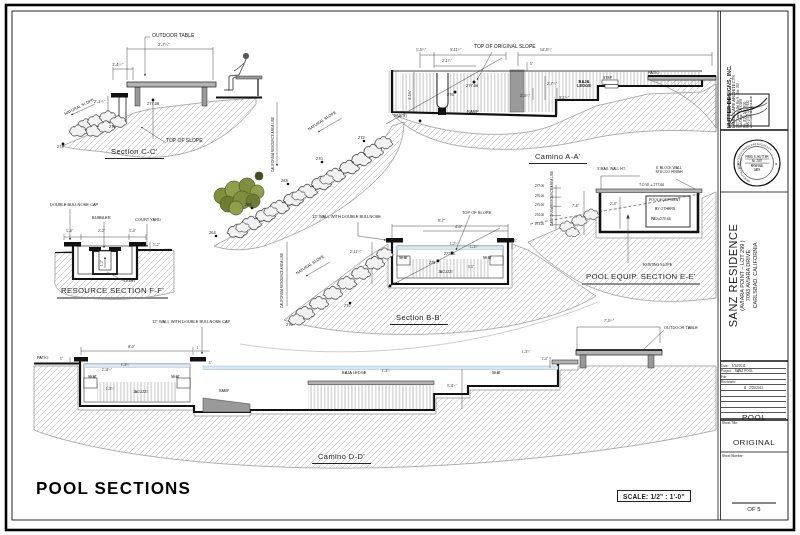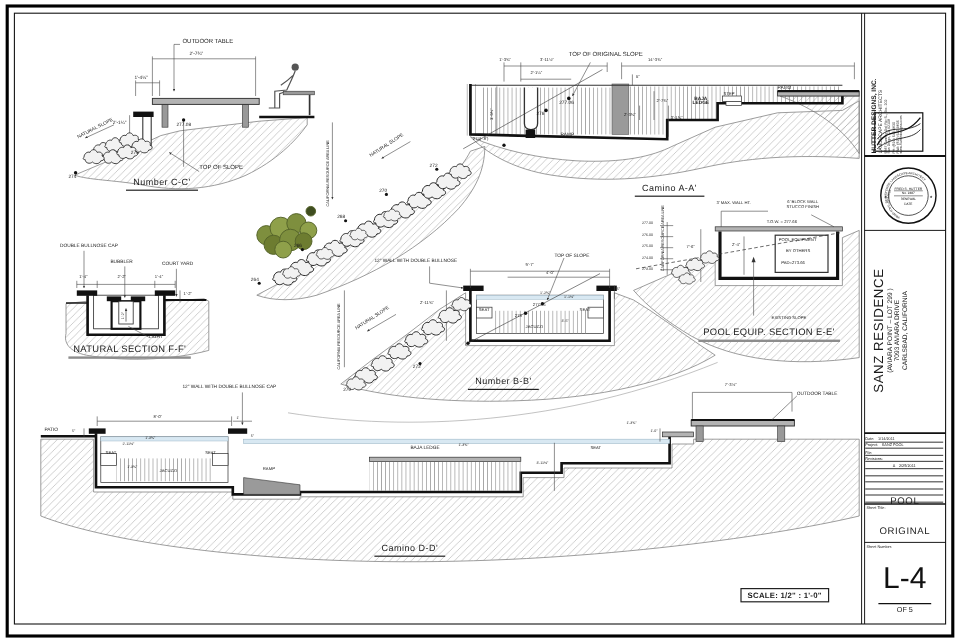--- a/index.html
+++ b/index.html
@@ -298,21 +298,21 @@
 
 <div class="lb f5" style="left:152px;top:33px">OUTDOOR TABLE</div>
 <div class="lb f4" style="left:158px;top:43px">2'-7¾"</div>
 <div class="lb f4" style="left:112px;top:63px">1'-4½"</div>
 <div class="lb f4" style="left:94px;top:100px">2'-1¼"</div>
 <div class="lb f4" style="left:147px;top:102px">277.08</div>
 <div class="lb f4" style="left:109px;top:125px">276</div>
 <div class="lb f4" style="left:57px;top:145px">274</div>
 <div class="lb f4" style="left:63px;top:105px;transform:rotate(-27deg)">NATURAL SLOPE</div>
 <div class="lb f5" style="left:166px;top:138px">TOP OF SLOPE</div>
-<div class="lb sect-title" style="left:105px;top:148px">Number C-C'</div>
+<div class="lb sect-title" style="left:105px;top:148px">Section C-C'</div>
 
 <div class="lb f5" style="left:474px;top:44px">TOP OF ORIGINAL SLOPE</div>
 <div class="lb f35" style="left:416px;top:49px">1'-3¾"</div>
 <div class="lb f35" style="left:450px;top:49px">3'-11½"</div>
 <div class="lb f35" style="left:540px;top:49px">14'-3¾"</div>
 <div class="lb f35" style="left:442px;top:60px">2'-1¼"</div>
 <div class="lb f35" style="left:530px;top:63px">5"</div>
 <div class="lb f35 rot90" style="left:409px;top:100px">3'-5¾"</div>
 <div class="lb f35" style="left:547px;top:83px">2'-7¾"</div>
 <div class="lb f35" style="left:520px;top:95px">2'-3¾"</div>
@@ -336,42 +336,42 @@
 
 <div class="lb f4" style="left:50px;top:203px">DOUBLE BULLNOSE CAP</div>
 <div class="lb f4" style="left:92px;top:216px">BUBBLER</div>
 <div class="lb f4" style="left:135px;top:218px">COURT YARD</div>
 <div class="lb f35" style="left:66px;top:230px">1'-4"</div>
 <div class="lb f35" style="left:98px;top:230px">2'-2"</div>
 <div class="lb f35" style="left:129px;top:230px">1'-4"</div>
 <div class="lb f35" style="left:153px;top:244px">1'-2"</div>
 <div class="lb f3 rot90" style="left:101px;top:266px">1'-2"</div>
 <div class="lb f4" style="left:124px;top:279px">LIGHT</div>
-<div class="lb sect-title-g" style="left:57px;top:287px">NATURAL SECTION F-F'</div>
+<div class="lb sect-title-g" style="left:57px;top:287px">RESOURCE SECTION F-F'</div>
 
 <div class="lb f4" style="left:312px;top:215px">12" WALL WITH DOUBLE BULLNOSE</div>
 <div class="lb f4" style="left:462px;top:211px">TOP OF SLOPE</div>
 <div class="lb f35" style="left:438px;top:220px">9'-7"</div>
 <div class="lb f35" style="left:455px;top:226px">4'-0"</div>
 <div class="lb f35" style="left:350px;top:251px">2'-11¾"</div>
 <div class="lb f3" style="left:450px;top:243px">1'-2¾"</div>
 <div class="lb f3" style="left:470px;top:246px">1'-1½"</div>
 <div class="lb f35" style="left:444px;top:253px">277.06</div>
 <div class="lb f35" style="left:399px;top:257px">SEAT</div>
 <div class="lb f35" style="left:483px;top:257px">SEAT</div>
 <div class="lb f35" style="left:429px;top:262px">273</div>
 <div class="lb f3" style="left:468px;top:266px">3'-5"</div>
 <div class="lb f3" style="left:514px;top:240px">5"</div>
 <div class="lb f35" style="left:438px;top:271px">JACUZZI</div>
 <div class="lb f35" style="left:393px;top:283px">274</div>
 <div class="lb f4" style="left:294px;top:263px;transform:rotate(-33deg)">NATURAL SLOPE</div>
 <div class="lb f4" style="left:344px;top:304px">272</div>
 <div class="lb f4" style="left:286px;top:323px">270</div>
 <div class="lb f32 rot90" style="left:281px;top:308px">CALIFORNIA RESOURCE AREA LINE</div>
-<div class="lb sect-title" style="left:390px;top:314px">Number B-B'</div>
+<div class="lb sect-title" style="left:390px;top:314px">Section B-B'</div>
 
 <div class="lb f35" style="left:597px;top:168px">3' MAX. WALL HT.</div>
 <div class="lb f35 wrap" style="left:652px;top:167px;width:34px">6' BLOCK WALL STUCCO FINISH</div>
 <div class="lb f35" style="left:639px;top:184px">T.O.W. = 277.66</div>
 <div class="lb f35" style="left:649px;top:199px">POOL EQUIPMENT</div>
 <div class="lb f35" style="left:655px;top:208px">BY OTHERS</div>
 <div class="lb f35" style="left:651px;top:218px">PAD=273.66</div>
 <div class="lb f35" style="left:572px;top:205px">7'-6"</div>
 <div class="lb f35" style="left:610px;top:203px;background:#fff">2'-4"</div>
 <div class="lb f3" style="left:535px;top:185px">277.00</div>
@@ -399,20 +399,21 @@
 <div class="lb f4" style="left:342px;top:371px">BAJA LEDGE</div>
 <div class="lb f3" style="left:382px;top:370px">1'-3¾"</div>
 <div class="lb f35" style="left:492px;top:372px">SEAT</div>
 <div class="lb f3" style="left:447px;top:385px;background:#fff">3'-11½"</div>
 <div class="lb f3" style="left:522px;top:351px">1'-3¾"</div>
 <div class="lb f3" style="left:542px;top:358px">1'-0"</div>
 <div class="lb f35" style="left:604px;top:320px">7'-3½"</div>
 <div class="lb f4" style="left:664px;top:326px">OUTDOOR TABLE</div>
 <div class="lb sect-title" style="left:312px;top:453px">Camino D-D'</div>
 
+<div class="lb bigtitle" style="left:36px;top:479px">POOL SECTIONS</div>
 <div class="lb scalebox" style="left:617px;top:490px">SCALE: 1/2" : 1'-0"</div>
 
 <div class="rot90" style="position:absolute;left:726px;top:128px;width:110px">
   <div class="lb" style="position:static;font-size:5.5px;font-weight:bold">HUTTER DESIGNS, INC.</div>
   <div class="lb" style="position:static;font-size:4.2px">LANDSCAPE ARCHITECTS</div>
   <div class="lb" style="position:static;font-size:3px">5667 Camino Del Rio S., Ste. 202</div>
   <div class="lb" style="position:static;font-size:3px">San Diego, CA 92108</div>
   <div class="lb" style="position:static;font-size:3px">PH: (619) 543-9630</div>
   <div class="lb" style="position:static;font-size:3px">FAX: (619) 543-9635</div>
   <div class="lb" style="position:static;font-size:3px">www.hutterdesigns.com</div>
@@ -446,16 +447,15 @@
 <div class="tb-row" style="top:391px"></div>
 <div class="tb-row" style="top:396.5px"></div>
 <div class="tb-row" style="top:402px"></div>
 <div class="tb-row" style="top:407.5px"></div>
 <div class="tb-row" style="top:413px"></div>
 
 <div class="lb tbl-label" style="left:722px;top:422px">Sheet Title:</div>
 <div class="lb" style="left:721px;top:414px;width:66px;text-align:center;font-size:8px;letter-spacing:.5px">POOL</div>
 <div class="lb" style="left:721px;top:439px;width:66px;text-align:center;font-size:8px;letter-spacing:.5px">ORIGINAL</div>
 <div class="lb tbl-label" style="left:722px;top:455px">Sheet Number:</div>
-<div class="lb" style="left:721px;top:468px;width:66px;text-align:center;font-size:25px;color:#111">L-4</div>
 <div class="lb" style="left:721px;top:506px;width:66px;text-align:center;font-size:6px">OF 5</div>
 
 </div>
 
 </body></html>

